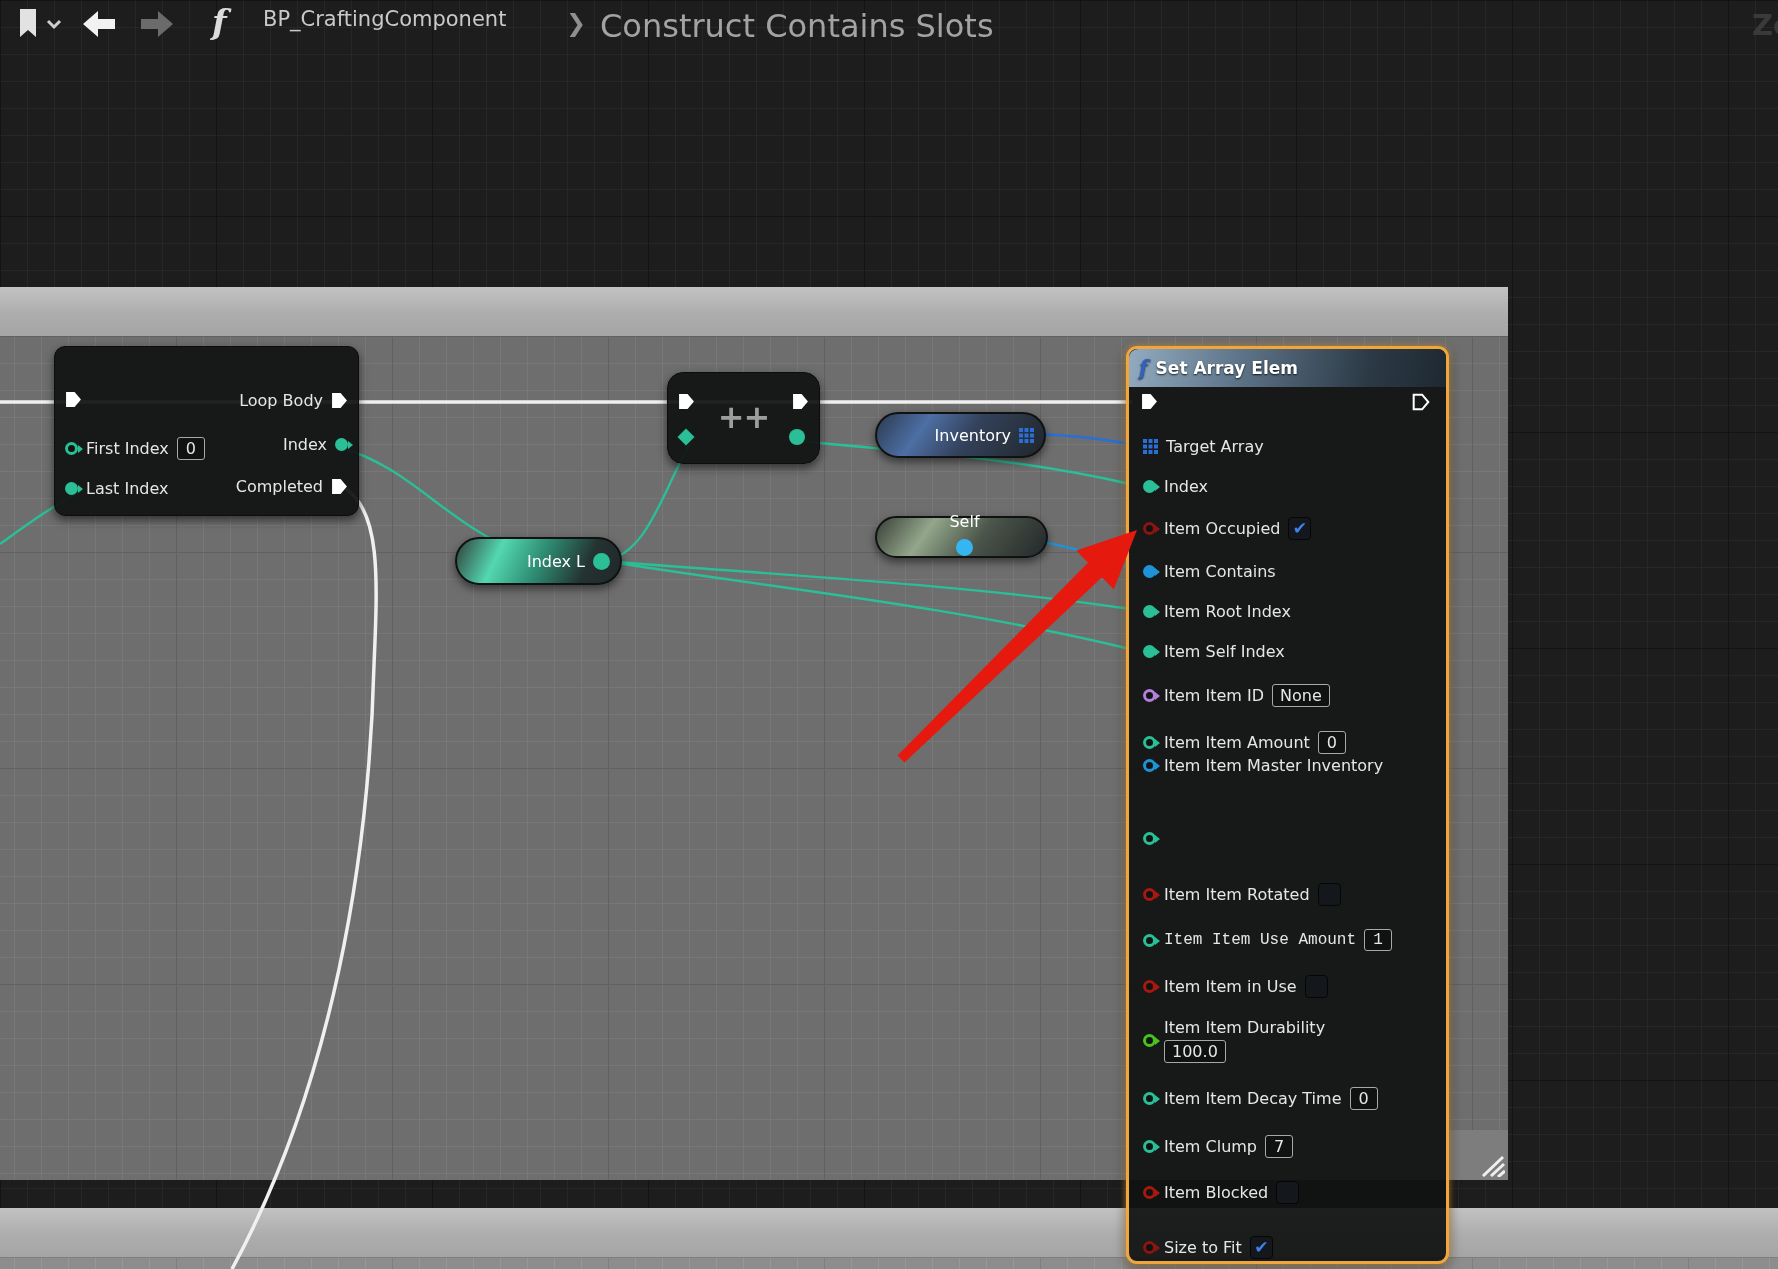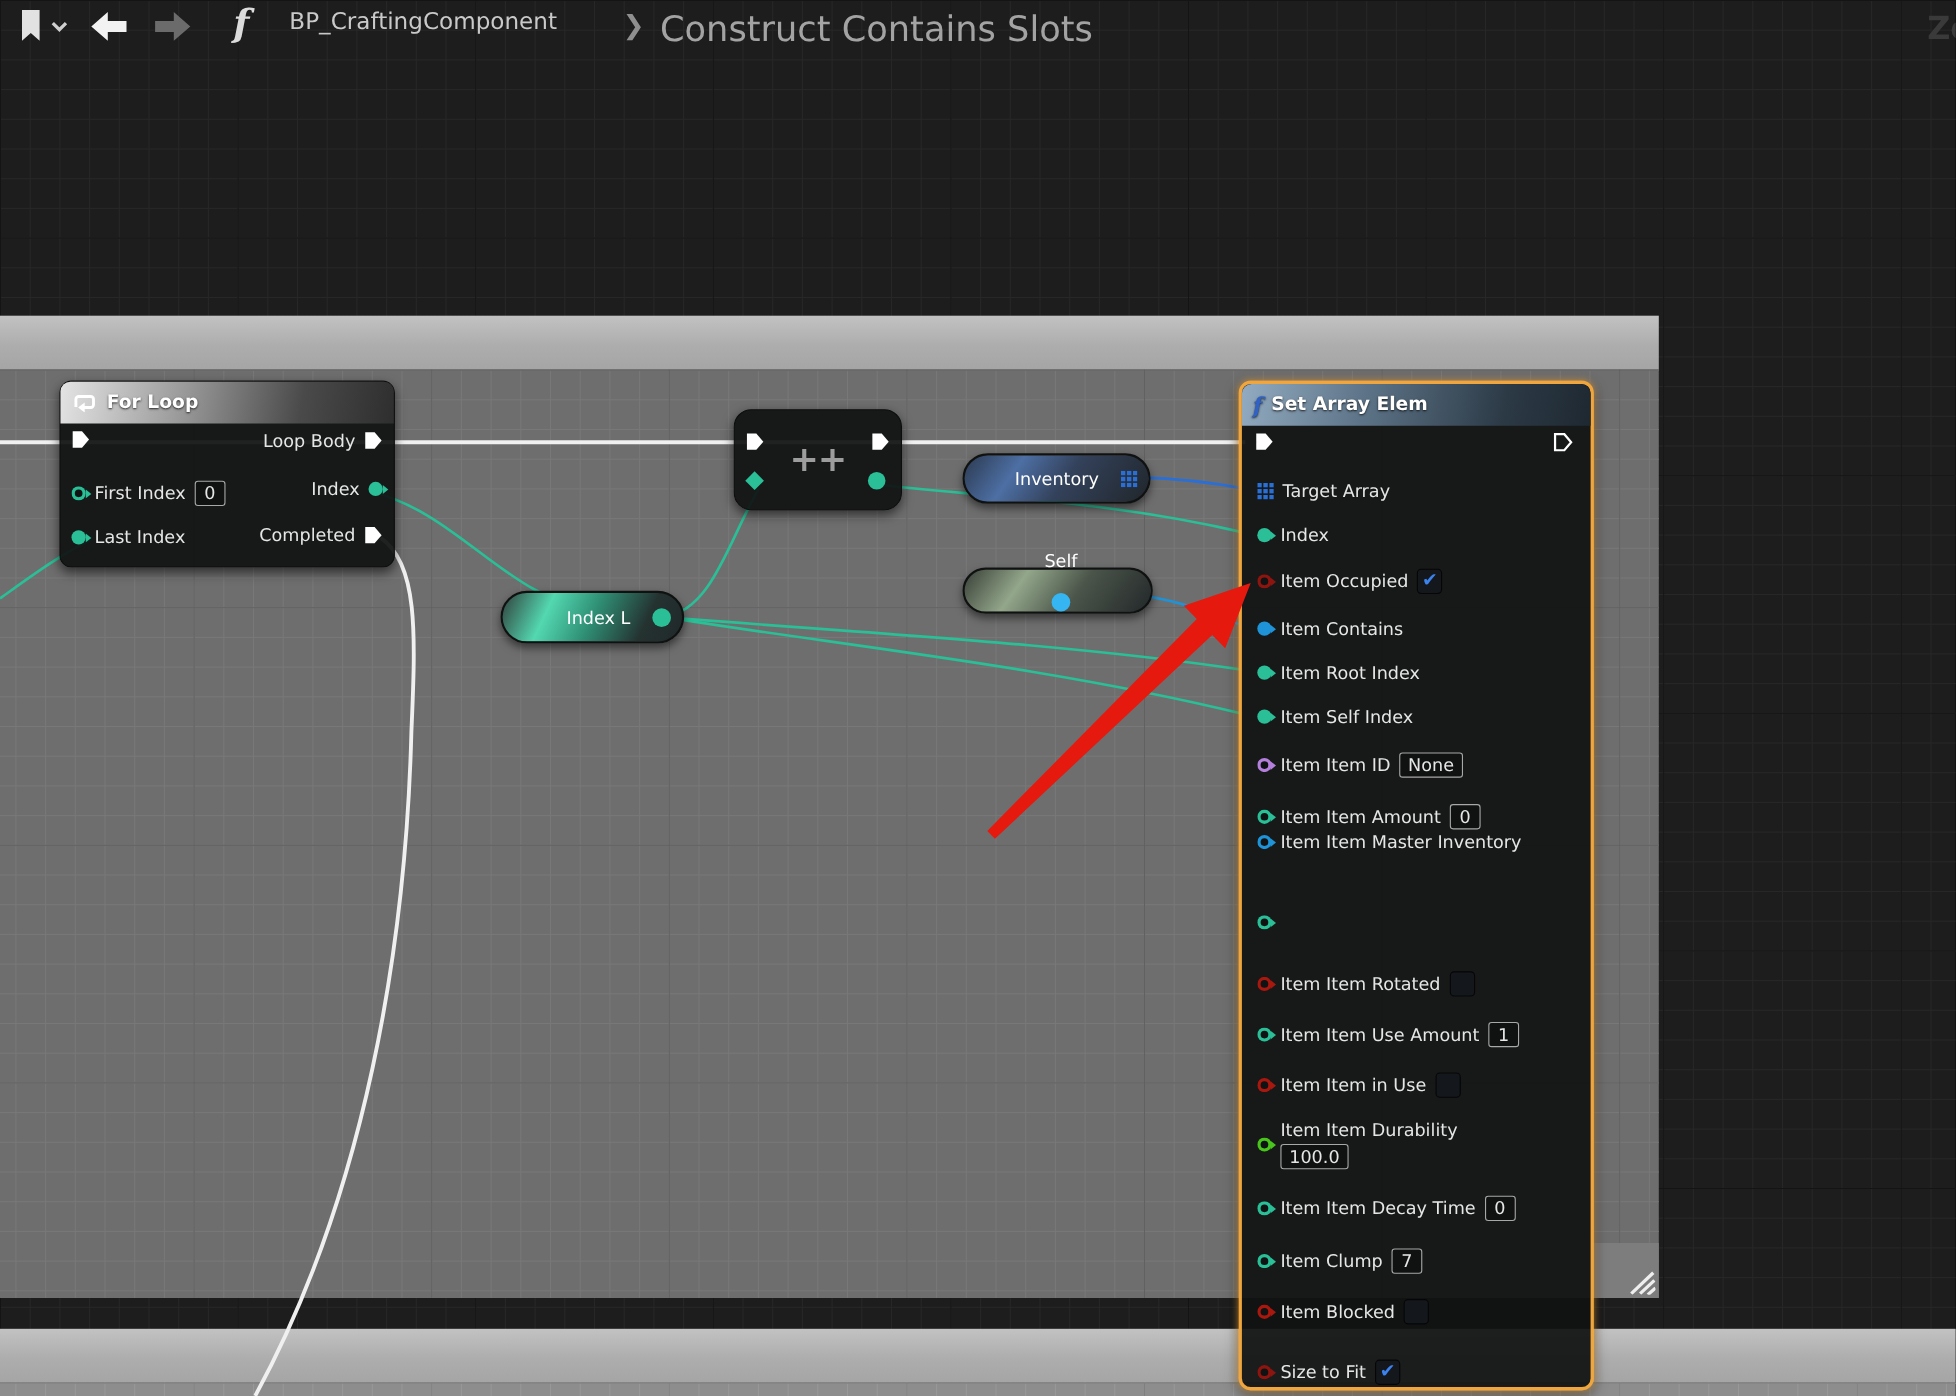--- a/index.html
+++ b/index.html
@@ -50,21 +50,21 @@
   .pin .wedge{position:absolute;left:13px;top:3px;width:0;height:0;
       border-top:4px solid transparent;border-bottom:4px solid transparent;border-left:5px solid var(--c);}
   .pin.inpin .wedge{left:12px;}
   .diamond{width:12px;height:12px;background:#2abf96;transform:rotate(45deg);}
   .valuebox{border:1px solid #a8a8a8;border-radius:3px;background:rgba(0,0,0,.30);
       color:#e6e6e6;font-size:16px;padding:1px 7px;min-width:12px;text-align:center;}
   .checkbox{width:21px;height:21px;border-radius:4px;background:#14171b;border:1px solid #060606;
       display:flex;align-items:center;justify-content:center;color:#3b82ef;font-size:17px;font-weight:bold;}
   
   .capsule{position:absolute;border-radius:26px;border:2px solid #101212;box-shadow:0 4px 8px rgba(0,0,0,.5);
-      display:flex;align-items:center;justify-content:flex-end;gap:20px;padding:0 10px 0 16px;box-sizing:border-box;
+      display:flex;align-items:center;justify-content:flex-end;gap:8px;padding:0 10px 0 16px;box-sizing:border-box;
       color:#fff;font-size:16px;}
   
   #set-array-elem{border:3px solid #f0a63c;box-shadow:0 0 7px rgba(240,166,60,.65),0 4px 12px rgba(0,0,0,.5);}
   #set-array-elem .nhead{background:linear-gradient(100deg,#93abc0 0%,#5d7488 35%,#2c3a46 75%,#1e2831 100%);}
   #for-loop .nhead{background:linear-gradient(100deg,#e4e4e4 0%,#979797 38%,#4a4a4a 72%,#2e2e2e 100%);}
   .ficon{font-family:"DejaVu Serif","Liberation Serif",serif;font-style:italic;font-weight:bold;}
   #set-array-elem .ficon{color:#2f62c4;font-size:20px;}
   .two .lbl2{display:flex;flex-direction:column;gap:3px;align-items:flex-start;}
   
   .tbtext{position:absolute;white-space:nowrap;}
@@ -101,27 +101,20 @@
     <path d="M 82 491 C 52 506 28 524 0 544" stroke="#2abf96" stroke-width="2.4" fill="none"></path>
     <path d="M 338 447 C 420 468 460 545 545 556 C 720 572 950 582 1130 609" stroke="#2abf96" stroke-width="2.4" fill="none"></path>
     <path d="M 605 561 C 750 585 950 605 1130 649" stroke="#2abf96" stroke-width="2.4" fill="none"></path>
     <path d="M 605 561 C 648 553 662 492 690 444" stroke="#2abf96" stroke-width="2.4" fill="none"></path>
     <path d="M 792 440 C 900 452 1010 456 1130 484" stroke="#2abf96" stroke-width="2.4" fill="none"></path>
     <path d="M 1036 434 C 1070 435 1098 438 1130 444" stroke="#2a6fd6" stroke-width="2.6" fill="none"></path>
     <path d="M 1024 540 C 1062 543 1094 554 1130 569" stroke="#1f93d8" stroke-width="2.4" fill="none"></path>
   </svg>
 
   <div class="node" id="for-loop" style="left:54px;top:346px;width:303px;height:168px;">
-    <div class="nhead">
-      <svg width="24" height="18" viewBox="0 0 24 18">
-        <path d="M4 13 V6 a2.5 2.5 0 0 1 2.5-2.5 H17.5 A2.5 2.5 0 0 1 20 6 v5 a2.5 2.5 0 0 1-2.5 2.5 H10" stroke="#fff" stroke-width="2.6" fill="none"></path>
-        <path d="M12 9 L12 18 L6 13.5 Z" fill="#fff"></path>
-      </svg>
-      <span>For Loop</span>
-    </div>
     <div class="row" style="left:10px;top:44px;">
       <svg width="17" height="17" viewBox="0 0 16 16">
         <path d="M1 1 L9 1 L15 8 L9 15 L1 15 Z" fill="#fff"></path>
         </svg>
     </div>
     <div class="row right" style="right:10px;top:44px;">
       <svg width="17" height="17" viewBox="0 0 16 16">
         <path d="M1 1 L9 1 L15 8 L9 15 L1 15 Z" fill="#fff"></path>
         </svg>
       <span>Loop Body</span>
@@ -287,21 +280,21 @@
             <span class="wedge"></span>
           </span>
         </div>
         <div class="row" style="left: 14px; top: 525px; height: 40px;">
           <span class="pin inpin hollow" style="--c: #a8180f;">
             <span class="wedge"></span>
           </span>
           <span>Item Item Rotated</span>
           <span class="checkbox"></span>
         </div>
-        <div class="row" style="left: 14px; top: 571px; height: 40px;">
+        <div class="row" style="left: 14px; top: 571px; height: 40px; font-family: Liberation Mono, monospace;">
           <span class="pin inpin hollow" style="--c: #2abf96;">
             <span class="wedge"></span>
           </span>
           <span>Item Item Use Amount</span>
           <span class="valuebox">1</span>
         </div>
         <div class="row" style="left: 14px; top: 617px; height: 40px;">
           <span class="pin inpin hollow" style="--c: #a8180f;">
             <span class="wedge"></span>
           </span>

